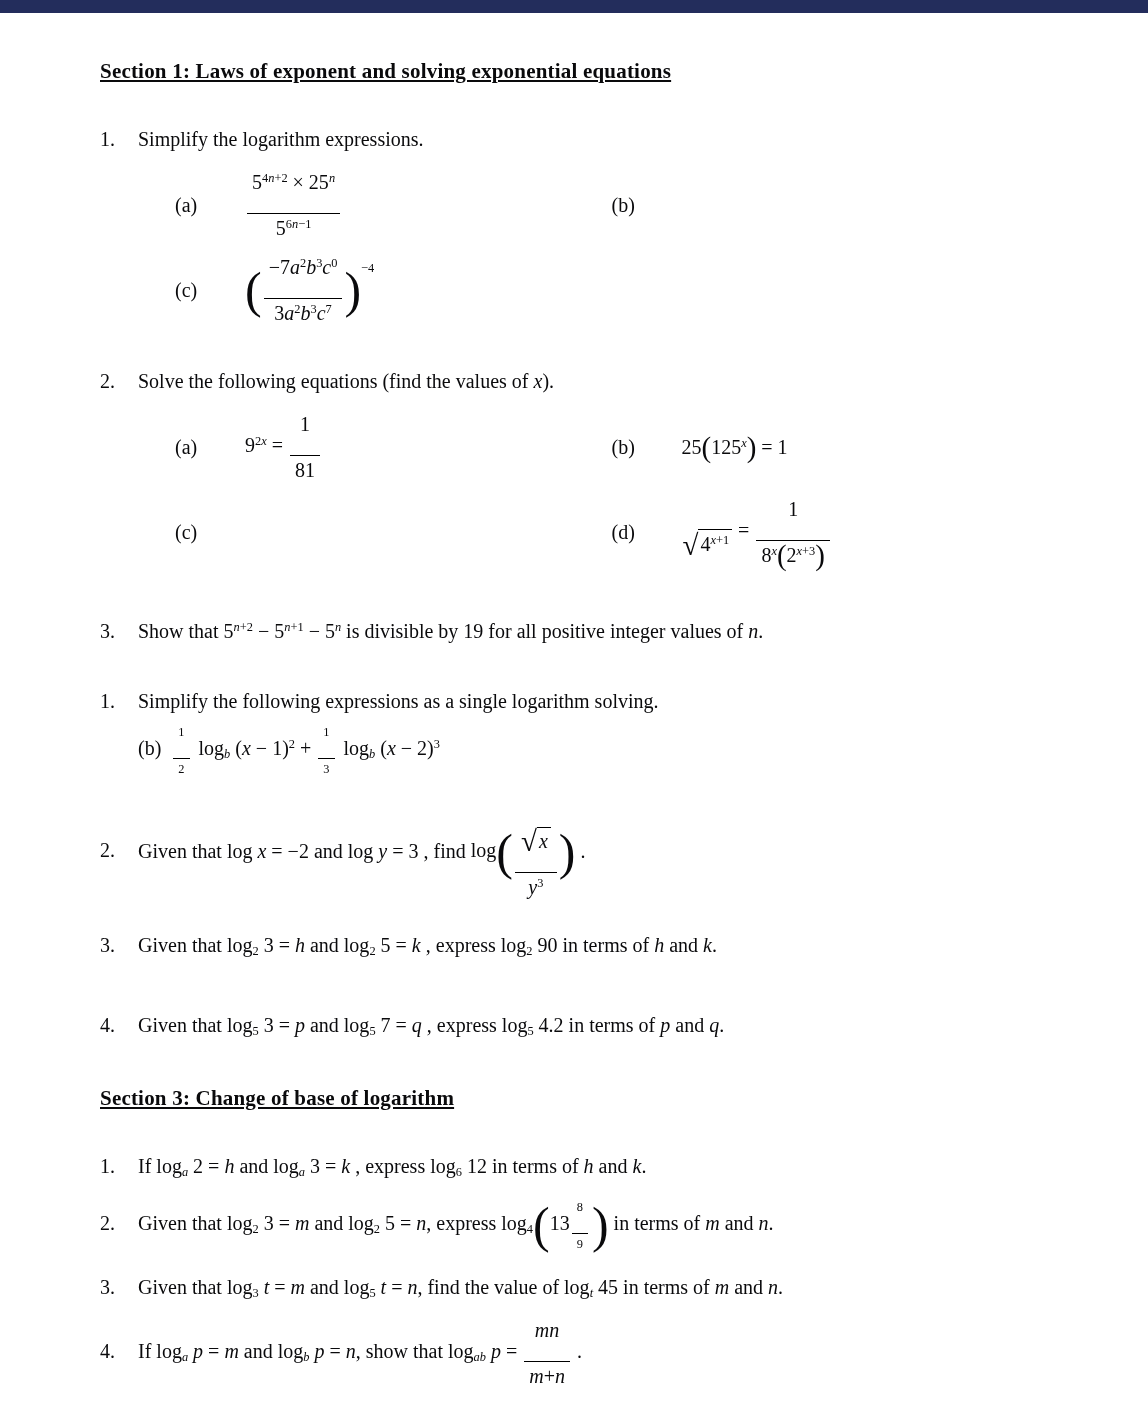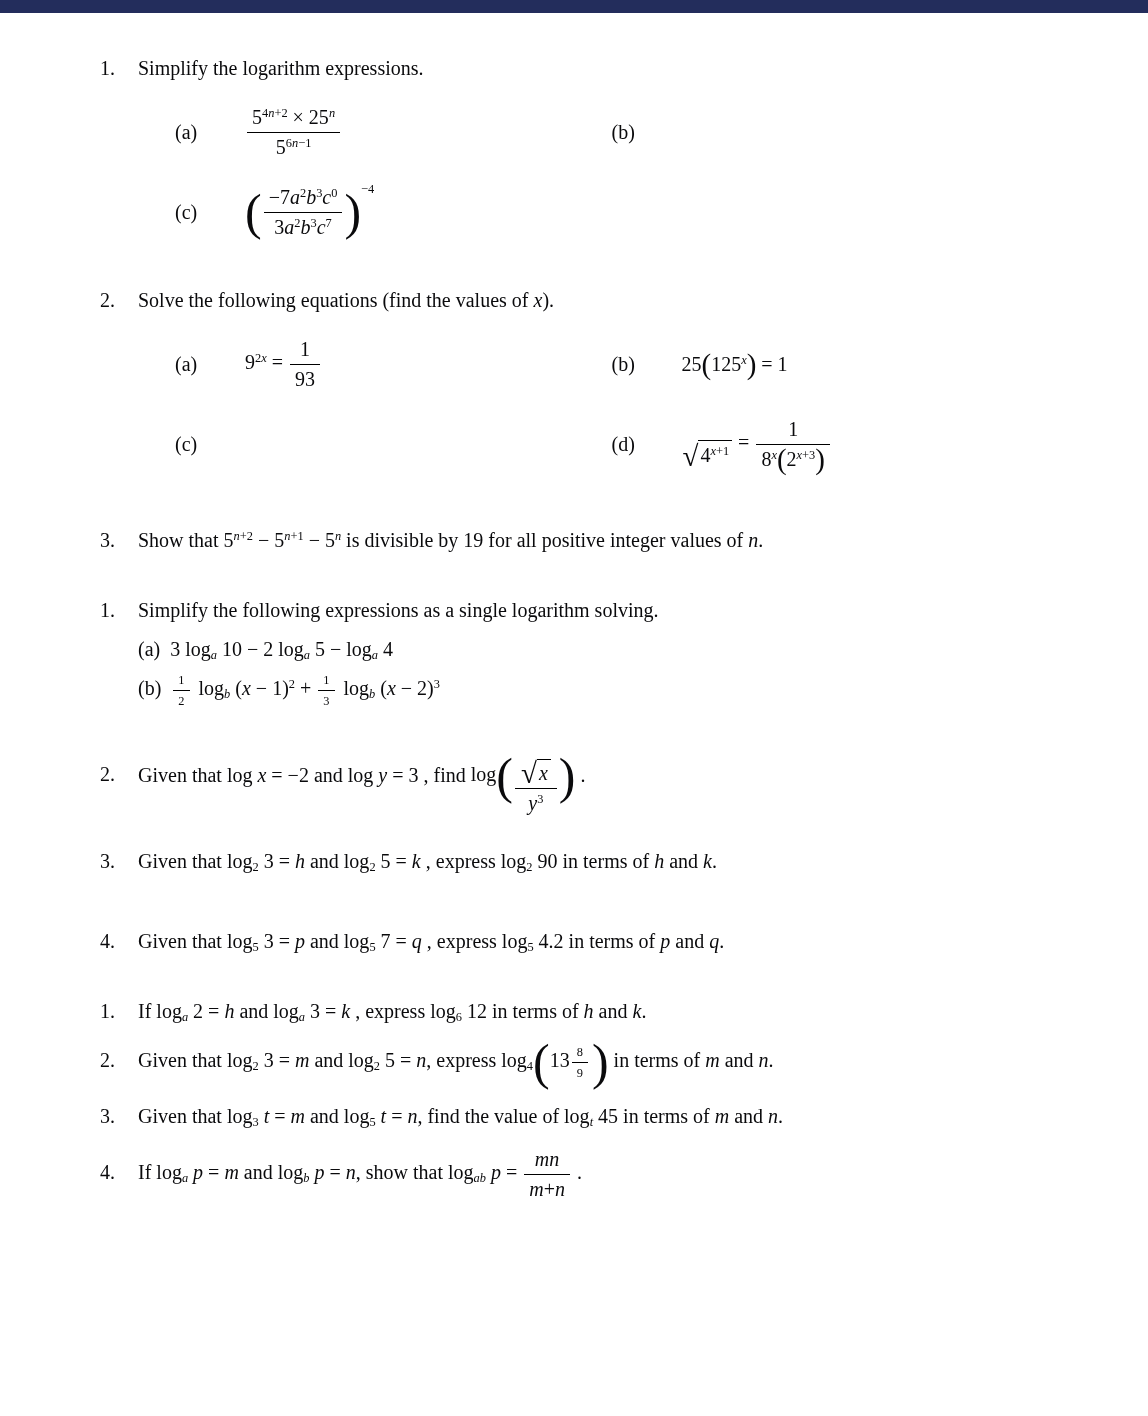--- a/index.html
+++ b/index.html
@@ -60,41 +60,42 @@
   sub { font-size: 0.62em; line-height: 0; vertical-align: -0.28em; }
 
   .frac {
     display: inline-flex;
     flex-direction: column;
     text-align: center;
     vertical-align: middle;
     margin: 0 2px;
     line-height: 1.15;
   }
-  .frac .num { padding: 1px 5px 3px; border-bottom: 1.4px solid #000; }
+  .frac .num { padding: 1px 5px 19px; border-bottom: 1.4px solid #000; }
   .frac .den { padding: 3px 5px 1px; }
   .frac.small { font-size: 0.62em; margin-right: 4px; }
 
   .sqrt { display: inline-flex; align-items: stretch; vertical-align: middle; margin: 0 1px; }
   .surd { font-size: 1.45em; line-height: 0.85; align-self: flex-end; transform: translateY(1px); }
   .rad { border-top: 1.6px solid #000; padding: 2px 3px 0 2px; margin-top: 20px; }
 
   .p1 { font-size: 1.45em; line-height: 0; vertical-align: -0.12em; }
   .p2 { font-size: 2.5em; line-height: 0; vertical-align: middle; font-weight: 300; }
   .p2 + sup { position: relative; top: -1.35em; }
 </style>
 </head>
 <body>
 
 <div class="page">
   <header class="top-banner"></header>
 
   <main class="content">
 
     <section>
+      <h2 class="sec-heading">Section 1: Laws of exponent and solving exponential equations</h2>
 
       <div class="q">
         <span class="qnum">1.</span>
         <span class="qtext">Simplify the logarithm expressions.</span>
       </div>
       <div class="parts">
         <div class="part">
           <span class="plabel">(a)</span>
           <span class="dm"><span class="math"><span class="frac">
                   <span class="num">5<sup>4<i>n</i>+2</sup> × 25<sup><i>n</i></sup></span>
@@ -117,21 +118,21 @@
 
       <div class="q">
         <span class="qnum">2.</span>
         <span class="qtext">Solve the following equations (find the values of <span class="math"><i>x</i></span>).</span>
       </div>
       <div class="parts">
         <div class="part">
           <span class="plabel">(a)</span>
           <span class="dm"><span class="math">9<sup>2<i>x</i></sup> = <span class="frac">
                   <span class="num">1</span>
-                  <span class="den">93</span>
+                  <span class="den">81</span>
                 </span></span></span>
         </div>
         <div class="part">
           <span class="plabel">(b)</span>
           <span class="dm"><span class="math">25<span class="p1">(</span>125<sup><i>x</i></sup><span class="p1">)</span> = 1</span></span>
         </div>
       </div>
       <div class="parts">
         <div class="part">
           <span class="plabel">(c)</span>
@@ -154,23 +155,20 @@
       </div>
     </section>
 
     <section>
 
       <div class="q">
         <span class="qnum">1.</span>
         <span class="qtext">Simplify the following expressions as a single logarithm solving.</span>
       </div>
       <div class="sublines">
-        <div class="subline">
-          <span class="plabel2">(a)</span><span class="im"><span class="math">3 log<sub><i>a</i></sub> 10 − 2 log<sub><i>a</i></sub> 5 − log<sub><i>a</i></sub> 4</span></span>
-        </div>
         <div class="subline">
           <span class="plabel2">(b)</span><span class="im"><span class="math"><span class="frac small">
                   <span class="num">1</span>
                   <span class="den">2</span>
                 </span> log<sub><i>b</i></sub> (<i>x</i> − 1)<sup>2</sup> + <span class="frac small">
                   <span class="num">1</span>
                   <span class="den">3</span>
                 </span> log<sub><i>b</i></sub> (<i>x</i> − 2)<sup>3</sup></span></span>
         </div>
       </div>
@@ -191,20 +189,21 @@
         <span class="qtext">Given that <span class="math">log<sub>2</sub> 3 = <i>h</i></span> and <span class="math">log<sub>2</sub> 5 = <i>k</i></span> , express <span class="math">log<sub>2</sub> 90</span> in terms of <span class="math"><i>h</i></span> and <span class="math"><i>k</i></span>.</span>
       </div>
 
       <div class="q" style="margin-top:50px">
         <span class="qnum">4.</span>
         <span class="qtext">Given that <span class="math">log<sub>5</sub> 3 = <i>p</i></span> and <span class="math">log<sub>5</sub> 7 = <i>q</i></span> , express <span class="math">log<sub>5</sub> 4.2</span> in terms of <span class="math"><i>p</i></span> and <span class="math"><i>q</i></span>.</span>
       </div>
     </section>
 
     <section>
+      <h2 class="sec-heading">Section 3: Change of base of logarithm</h2>
 
       <div class="q">
         <span class="qnum">1.</span>
         <span class="qtext">If <span class="math">log<sub><i>a</i></sub> 2 = <i>h</i></span> and <span class="math">log<sub><i>a</i></sub> 3 = <i>k</i></span> , express <span class="math">log<sub>6</sub> 12</span> in terms of <span class="math"><i>h</i></span> and <span class="math"><i>k</i></span>.</span>
       </div>
 
       <div class="q" style="margin-top:18px">
         <span class="qnum">2.</span>
         <span class="qtext">Given that <span class="math">log<sub>2</sub> 3 = <i>m</i></span> and <span class="math">log<sub>2</sub> 5 = <i>n</i></span>, express <span class="math">log<sub>4</sub><span class="p2">(</span>13<span class="frac small">
                 <span class="num">8</span>

